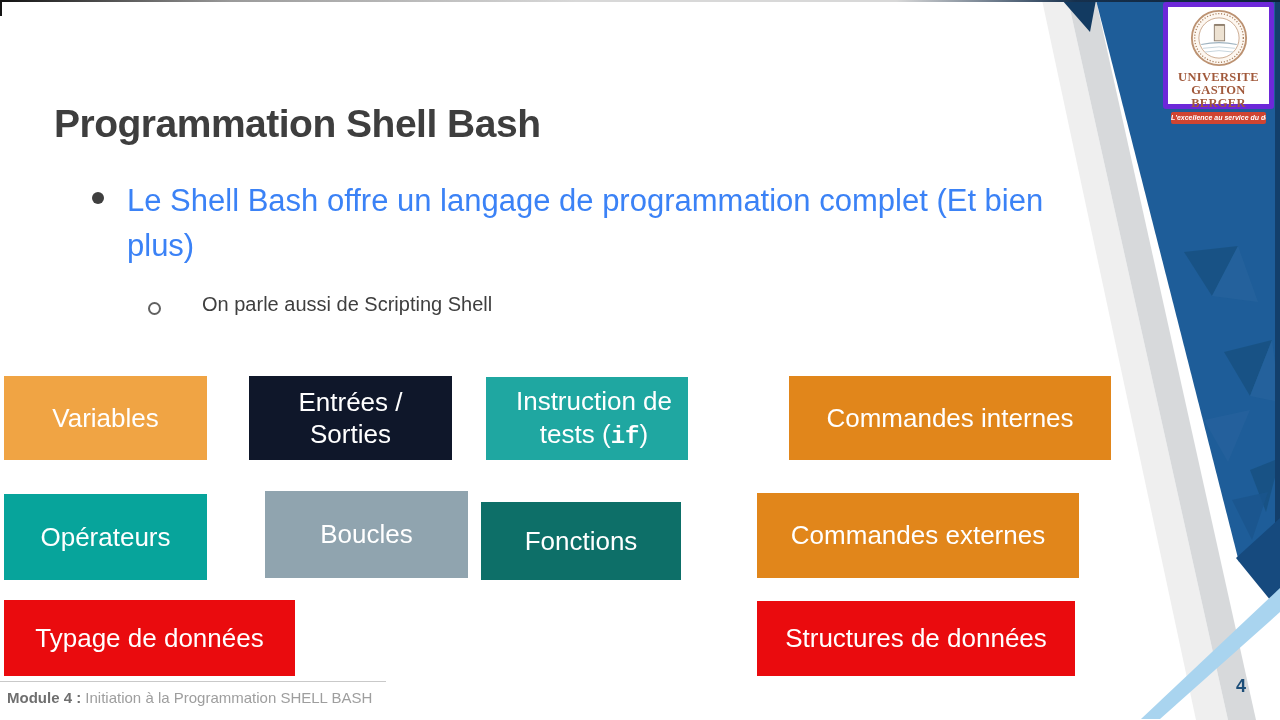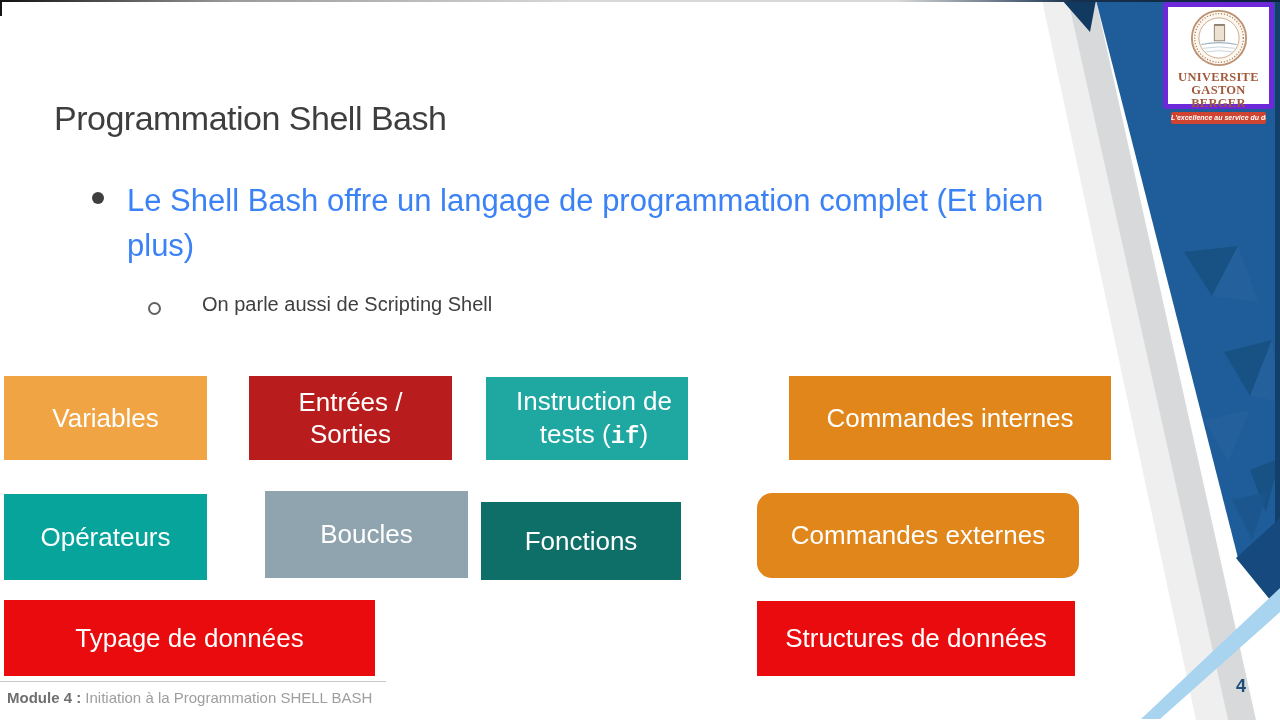--- a/index.html
+++ b/index.html
@@ -10,21 +10,21 @@
   }
   
   .top-edge{position:absolute;left:0;top:0;width:1280px;height:2px;
     background:linear-gradient(90deg,#111 0%,#9a9a9a 18%,#d8d8d8 45%,#d8d8d8 70%,#16304d 84%,#0d2138 100%);}
   .left-edge{position:absolute;left:0;top:0;width:2px;height:16px;background:#151515;}
 
   .side-svg{position:absolute;left:0;top:0;}
 
   .title{
     position:absolute;left:54px;top:76px;
-    font-size:34px;font-weight:400;color:#3e3e3e;letter-spacing:-0.5px;
+    font-size:39px;font-weight:700;color:#3e3e3e;letter-spacing:-0.5px;
   }
 
   .bullet-row{position:absolute;left:92px;top:178px;width:980px;}
   .bullet-dot{
     position:absolute;left:0;top:14px;width:12px;height:12px;border-radius:50%;background:#3f3f3f;
   }
   .bullet-text{
     margin-left:35px;width:950px;
     font-size:31px;line-height:45px;color:#3b82f6;
   }
@@ -40,22 +40,22 @@
     color:#fff;font-size:26px;text-align:center;line-height:1.25;
     padding:0 10px;box-sizing:border-box;
   }
   .b1{left:4px;  top:376px;width:203px;height:84px;}
   .b2{left:249px;top:376px;width:203px;height:84px;}
   .b3{left:486px;top:377px;width:202px;height:83px;padding-left:24px;}
   .b4{left:757px;top:376px;width:322px;height:84px;margin-left:32px;}
   .b5{left:4px;  top:494px;width:203px;height:86px;}
   .b6{left:249px;top:491px;width:203px;height:87px;margin-left:16px;}
   .b7{left:481px;top:502px;width:200px;height:78px;}
-  .b8{left:757px;top:493px;width:322px;height:85px;border-radius:15px;}
-  .b9{left:4px;  top:600px;width:371px;height:76px;}
+  .b8{left:757px;top:493px;width:322px;height:85px;}
+  .b9{left:4px;  top:600px;width:291px;height:76px;}
   .b10{left:757px;top:601px;width:318px;height:75px;}
   .code{font-family:"Liberation Mono","DejaVu Sans Mono",monospace;font-weight:700;font-size:24px;}
 
   .logo-card{
     position:absolute;left:1163px;top:2px;width:111px;height:107px;
     background:#ffffff;border:5px solid #6d28d9;border-radius:3px;
     box-sizing:border-box;text-align:center;padding-top:2px;
   }
   .logo-name{
     font-family:"Liberation Serif",serif;font-weight:600;color:#a1593b;
@@ -107,21 +107,21 @@
   <div class="bullet-text">Le Shell Bash offre un langage de programmation complet (Et bien plus)</div>
 </div>
 <div class="sub-row">
   <span class="sub-circle"></span>
   <div class="sub-text">On parle aussi de Scripting Shell</div>
 </div>
 
 <div class="box b1" style="background-color: rgb(240, 164, 68);">
   <span>Variables</span>
 </div>
-<div class="box b2" style="background-color: #b91c1c; text-align: center;">
+<div class="box b2" style="background-color: #0f172a; text-align: center;">
   <span>Entrées / Sorties</span>
 </div>
 <div class="box b3" style="background-color: rgb(31, 167, 161);">
   <span><span>Instruction de tests (</span><span class="code">if</span><span>)</span></span>
 </div>
 <div class="box b4" style="background-color: rgb(225, 134, 27);">
   <span>Commandes internes</span>
 </div>
 <div class="box b5" style="background-color: rgb(7, 164, 155);">
   <span>Opérateurs</span>

